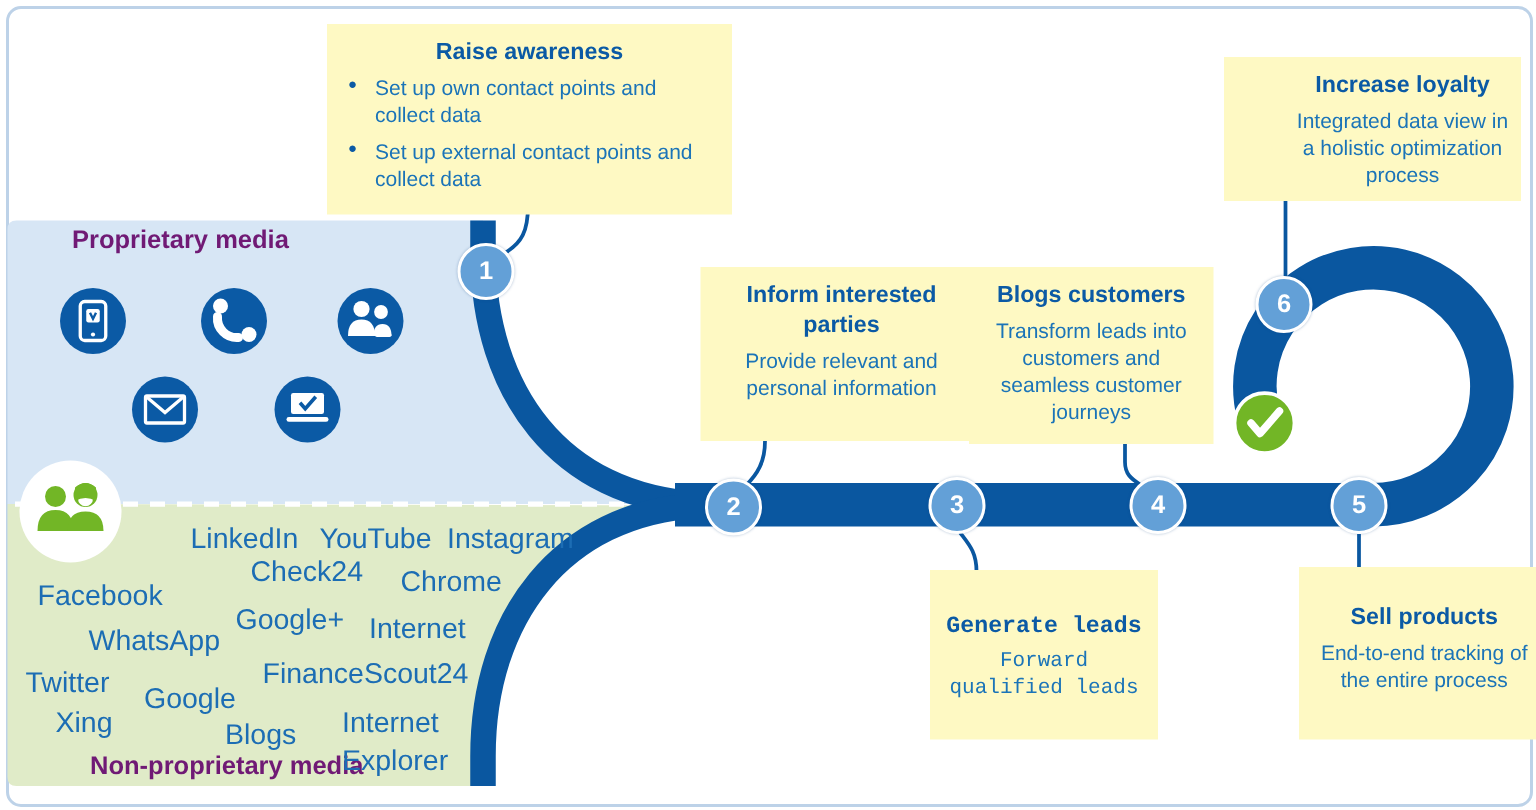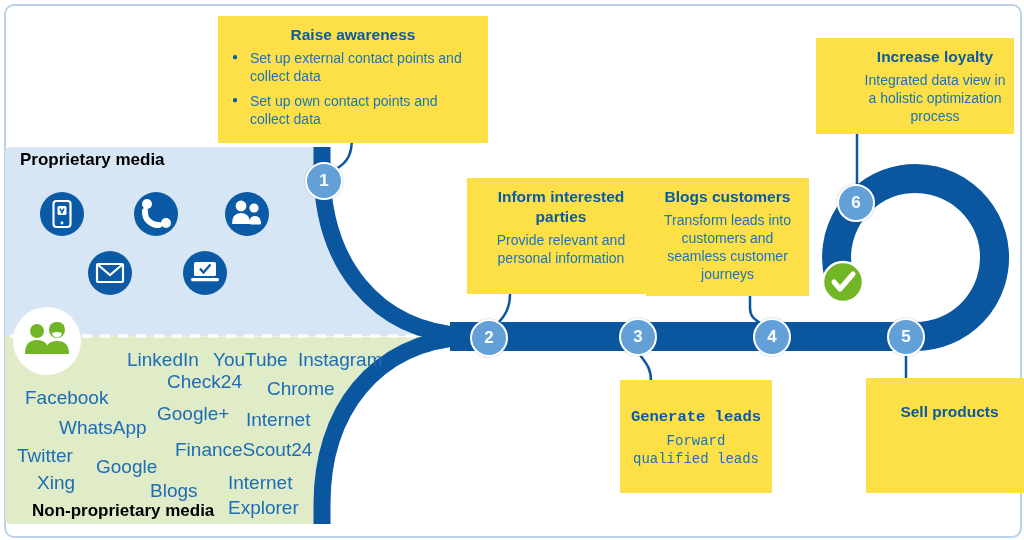--- a/index.html
+++ b/index.html
@@ -7,21 +7,21 @@
     width:1024px;height:540px;position:relative;background:#ffffff;
     font-family:"Liberation Sans", sans-serif;overflow:hidden;
   }
   .canvas-frame{
     position:absolute;left:4px;top:4px;width:1014px;height:530px;
     border:2px solid #bdd2e8;border-radius:10px;background:#ffffff;
   }
   svg.diagram{position:absolute;left:0;top:0;}
   
   .callout{
-    position:absolute;background:#fde047;color:#1b74b8;
+    position:absolute;background:#fef9c3;color:#1b74b8;
     font-size:14px;line-height:1.28;text-align:center;
     padding:9px 8px 8px 8px;box-sizing:border-box;
   }
   .callout .title{
     color:#0b5aa5;font-weight:bold;font-size:15.5px;margin:0 0 5px 0;
   }
   .callout ul{list-style:none;margin:2px 0 0 0;padding:0;text-align:left;}
   .callout li{position:relative;padding-left:24px;margin:0 0 7px 0;}
   .callout li:before{
     content:"●";position:absolute;left:6px;top:1px;font-size:10px;color:#0b5aa5;
@@ -35,21 +35,21 @@
   
   .step-circle{
     position:absolute;width:38px;height:38px;box-sizing:border-box;
     background:#63a0d7;border:2.5px solid #ffffff;border-radius:50%;
     color:#ffffff;font-weight:bold;font-size:17px;
     display:flex;align-items:center;justify-content:center;
     box-shadow:0 0 2px rgba(20,70,130,.35);
   }
   
   .panel-title{
-    position:absolute;color:#000000;font-weight:bold;font-size:17px;
+    position:absolute;color:#701a75;font-weight:bold;font-size:17px;margin-left:28px;
   }
   .prop-title{left:20px;top:150px;}
   .nonprop-title{left:32px;top:501px;}
   
   .channel{
     position:absolute;color:#1c6db4;font-size:19px;white-space:pre-line;line-height:1.3;
   }
 </style>
 </head>
 <body>
@@ -144,42 +144,43 @@
 <span class="channel" style="left:17px;top:444px">Twitter</span>
 <span class="channel" style="left:96px;top:455px">Google</span>
 <span class="channel" style="left:37px;top:471px">Xing</span>
 <span class="channel" style="left:150px;top:479px">Blogs</span>
 <span class="channel" style="left:228px;top:471px">Internet
 Explorer</span>
 
 <div class="callout box-raise">
   <div class="title">Raise awareness</div>
   <ul>
+    <li>Set up own contact points and collect data</li>
     <li>Set up external contact points and collect data</li>
-    <li>Set up own contact points and collect data</li>
   </ul>
 </div>
 
 <div class="callout box-inform">
   <div class="title">Inform interested parties</div>
   <div>Provide relevant and personal information</div>
 </div>
 
 <div class="callout box-generate">
   <div class="title">Generate leads</div>
   <div>Forward qualified leads</div>
 </div>
 
 <div class="callout box-advise">
   <div class="title">Blogs customers</div>
   <div>Transform leads into customers and seamless customer journeys</div>
 </div>
 
 <div class="callout box-sell">
   <div class="title">Sell products</div>
+  <div>End-to-end tracking of the entire process</div>
 </div>
 
 <div class="callout box-loyalty">
   <div class="title">Increase loyalty</div>
   <div>Integrated data view in a holistic optimization process</div>
 </div>
 
 <div class="step-circle" style="left:305px;top:162px">1</div>
 <div class="step-circle" style="left:470px;top:319px">2</div>
 <div class="step-circle" style="left:619px;top:318px">3</div>

